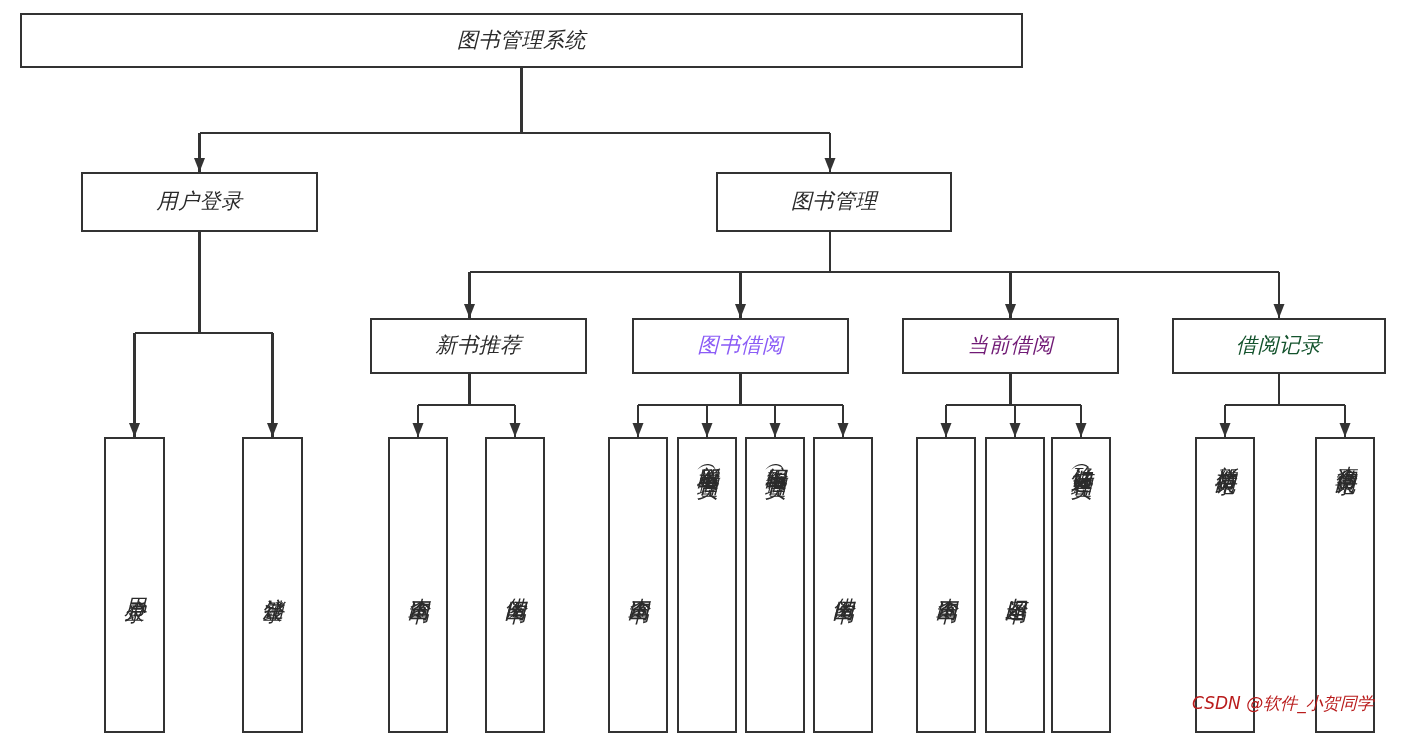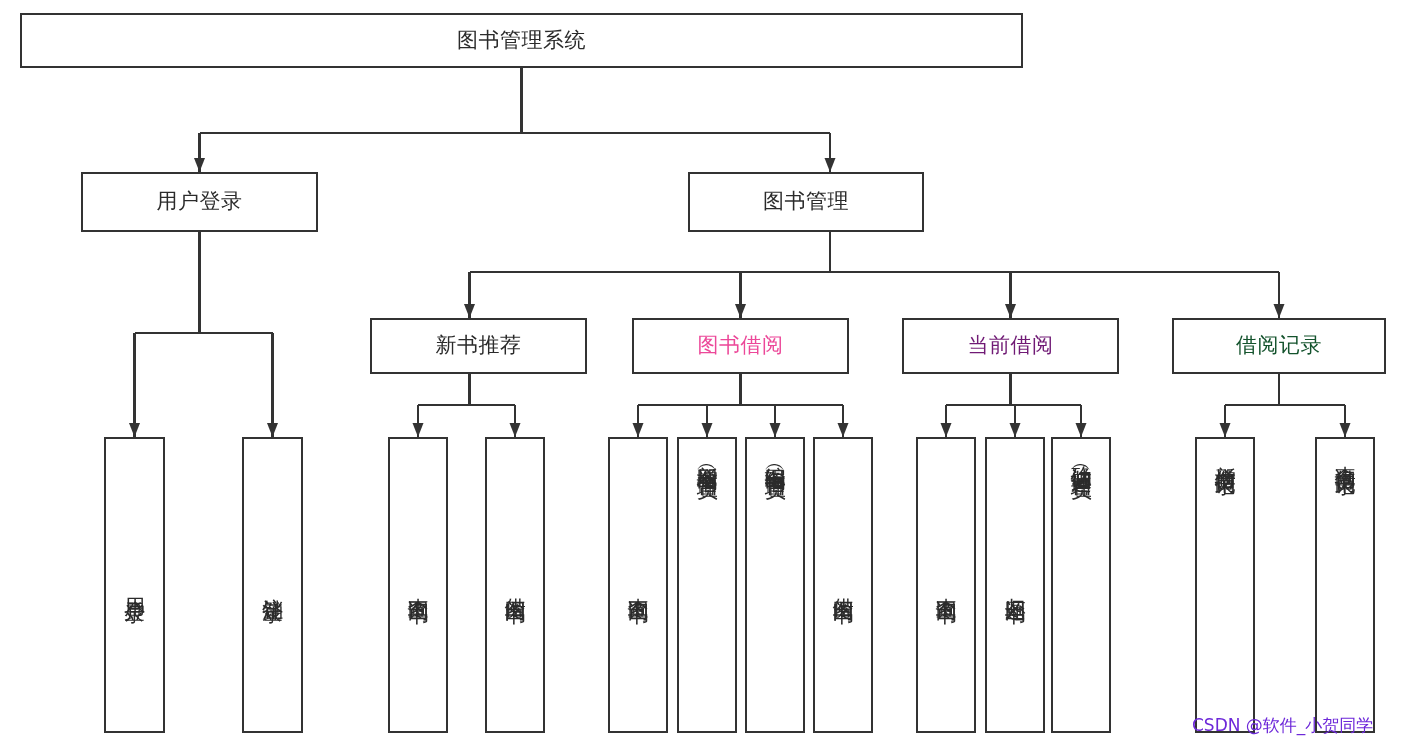--- a/index.html
+++ b/index.html
@@ -14,20 +14,21 @@
     position: relative;
     overflow: hidden;
     font-family: "DejaVu Sans", "Liberation Sans", sans-serif;
   }
   #diagram-root {
     position: absolute;
     left: 0;
     top: 0;
     width: 1405px;
     height: 747px;
+    font-style: italic;
   }
   .node-box {
     position: absolute;
     box-sizing: border-box;
     background: #ffffff;
     border: 2px solid #333333;
     display: flex;
     align-items: center;
     justify-content: center;
     overflow: hidden;
@@ -139,28 +140,28 @@
       <line x1="1345" y1="405" x2="1345" y2="437" stroke="#333333" stroke-width="2.6" shape-rendering="crispEdges"></line>
       <path d="M 1339.5 423 L 1350.5 423 L 1345 437 Z" fill="#333333"></path>
     </svg>
   <div id="nodes-layer">
       <div class="node-box" style="left: 20px; top: 13px; width: 1003px; height: 55px; border-color: rgb(51, 51, 51);">
         <span class="node-label-h" style="color: rgb(43, 43, 43);">图书管理系统</span>
       </div>
       <div class="node-box" style="left: 81px; top: 172px; width: 237px; height: 60px; border-color: rgb(51, 51, 51);">
         <span class="node-label-h" style="color: rgb(43, 43, 43);">用户登录</span>
       </div>
-      <div class="node-box" style="left: 688px; top: 172px; width: 236px; height: 60px; border-color: rgb(51, 51, 51);">
+      <div class="node-box" style="left: 716px; top: 172px; width: 236px; height: 60px; border-color: rgb(51, 51, 51);">
         <span class="node-label-h" style="color: rgb(43, 43, 43);">图书管理</span>
       </div>
       <div class="node-box" style="left: 370px; top: 318px; width: 217px; height: 56px; border-color: rgb(51, 51, 51);">
         <span class="node-label-h" style="color: rgb(43, 43, 43);">新书推荐</span>
       </div>
       <div class="node-box" style="left: 632px; top: 318px; width: 217px; height: 56px; border-color: rgb(51, 51, 51);">
-        <span class="node-label-h" style="color: #ec4899;">图书借阅</span>
+        <span class="node-label-h" style="color: #8b5cf6;">图书借阅</span>
       </div>
       <div class="node-box" style="left: 902px; top: 318px; width: 217px; height: 56px; border-color: rgb(51, 51, 51);">
         <span class="node-label-h" style="color: #701a75;">当前借阅</span>
       </div>
       <div class="node-box" style="left: 1172px; top: 318px; width: 214px; height: 56px; border-color: rgb(51, 51, 51);">
         <span class="node-label-h" style="color: #14532d;">借阅记录</span>
       </div>
       <div class="leaf-box center-v" style="left: 104px; top: 437px; width: 61px; height: 296px; border-color: rgb(51, 51, 51);">
         <span class="node-label-v" style="color: rgb(43, 43, 43);">用户登录</span>
       </div>
@@ -194,14 +195,14 @@
       <div class="leaf-box" style="left: 1051px; top: 437px; width: 60px; height: 296px; border-color: rgb(51, 51, 51);">
         <span class="node-label-v" style="color: rgb(43, 43, 43);">确认归还（管理员）</span>
       </div>
       <div class="leaf-box" style="left: 1195px; top: 437px; width: 60px; height: 296px; border-color: rgb(51, 51, 51);">
         <span class="node-label-v" style="color: rgb(43, 43, 43);">新增借阅记录</span>
       </div>
       <div class="leaf-box" style="left: 1315px; top: 437px; width: 60px; height: 296px; border-color: rgb(51, 51, 51);">
         <span class="node-label-v" style="color: rgb(43, 43, 43);">查询借阅记录</span>
       </div>
     </div>
-  <div class="watermark" style="left: 1192px; top: 714px; color: #6d28d9;">CSDN @软件_小贺同学</div>
+  <div class="watermark" style="left: 1192px; top: 692px; color: #b91c1c;">CSDN @软件_小贺同学</div>
 </div>
 
 </body></html>

